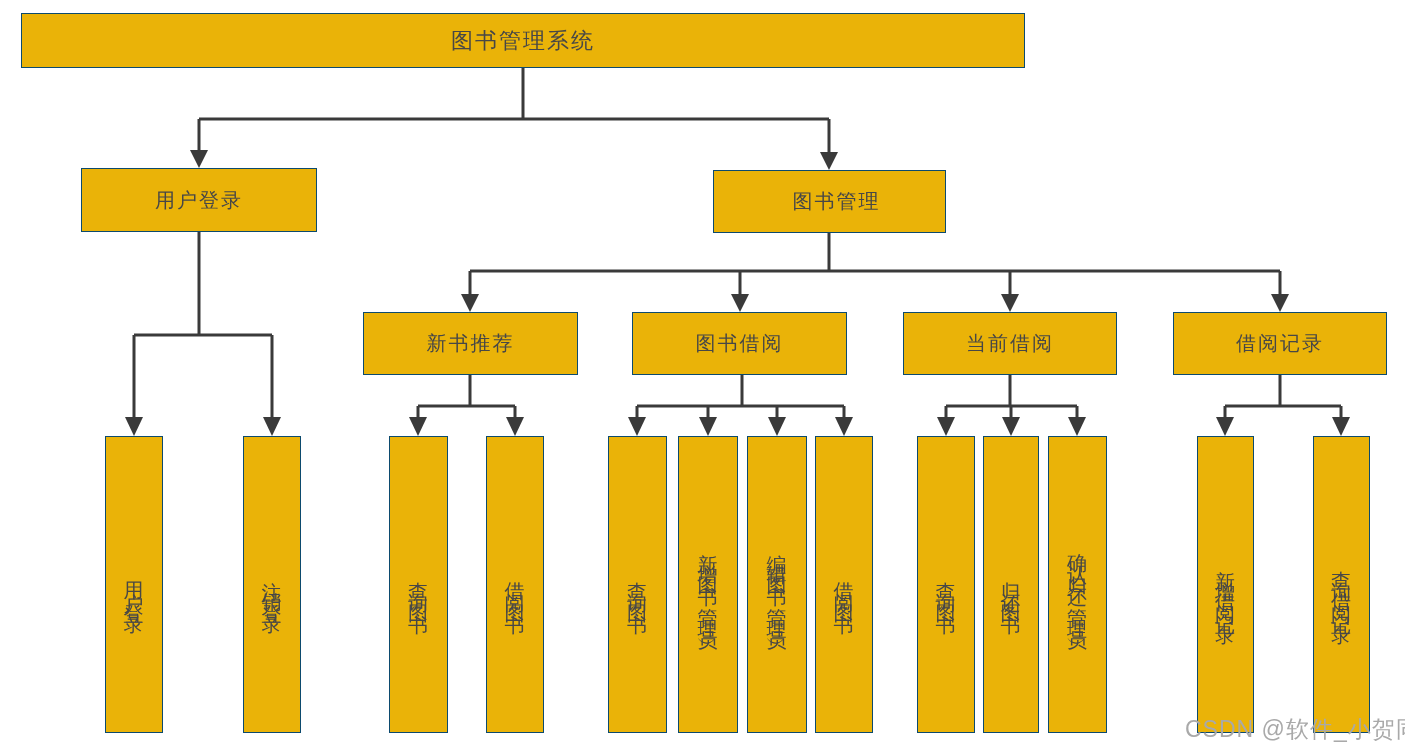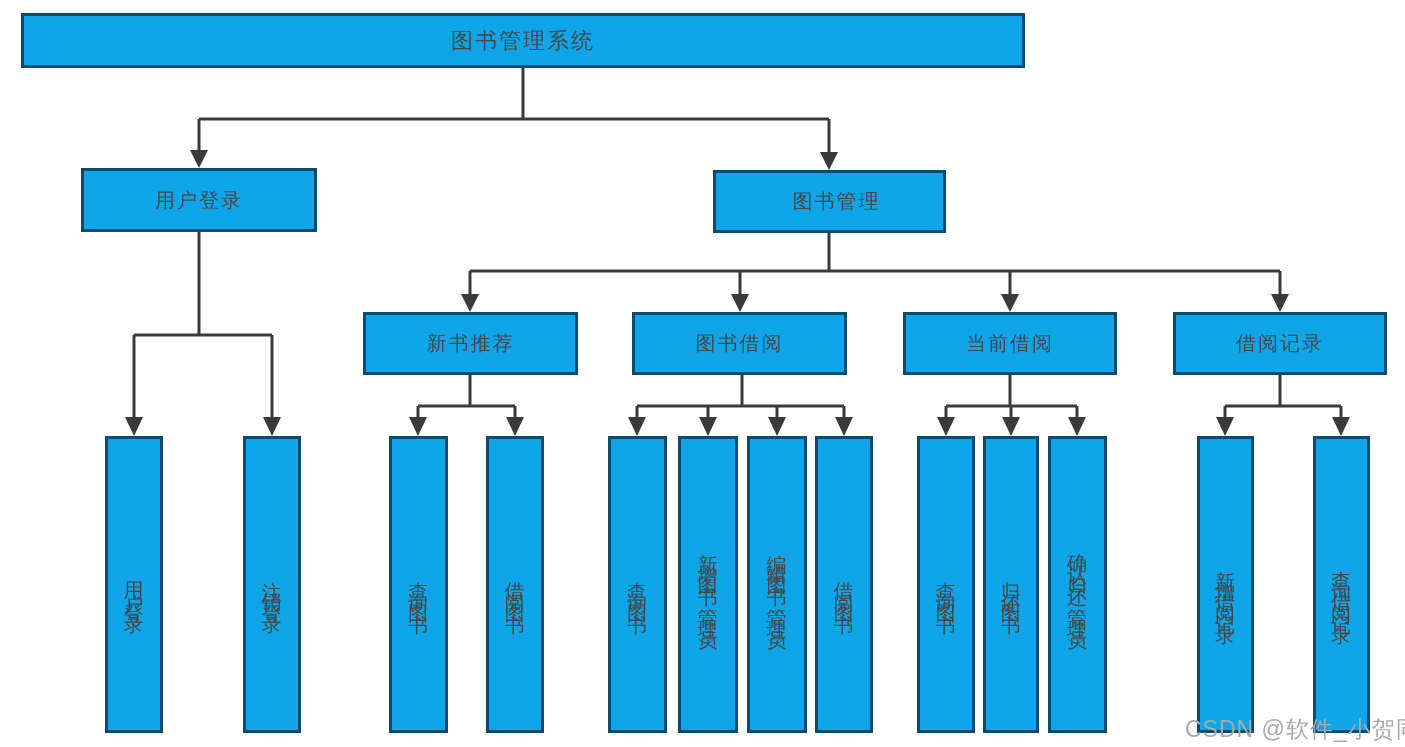--- a/index.html
+++ b/index.html
@@ -1,22 +1,22 @@
 <!DOCTYPE html>
 <html><head>
 <meta charset="utf-8">
 <style>
   html,body{margin:0;padding:0;background:#ffffff;}
   .canvas{
     position:relative;width:1405px;height:747px;background:#ffffff;overflow:hidden;
     font-family:"Liberation Sans","DejaVu Sans",sans-serif;
   }
   .node{
-    position:absolute;box-sizing:border-box;background:#0ea5e9;
-    border:3px solid #0c4a6e;color:#474747;
+    position:absolute;box-sizing:border-box;background:#eab308;
+    border:1px solid #0c4a6e;color:#474747;
     display:flex;align-items:center;justify-content:center;
     font-size:20px;letter-spacing:2px;white-space:nowrap;
   }
   .node.root{font-size:22px;}
   .leaf{
     writing-mode:vertical-rl;text-orientation:mixed;
     font-size:20px;letter-spacing:11px;line-height:1.1;
     padding-top:6px;
   }
   svg.wires{position:absolute;left:0;top:0;z-index:0;}

